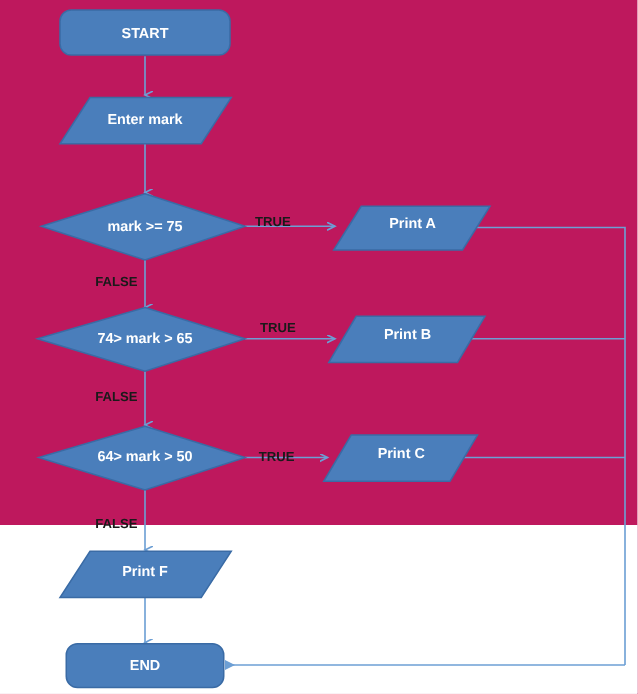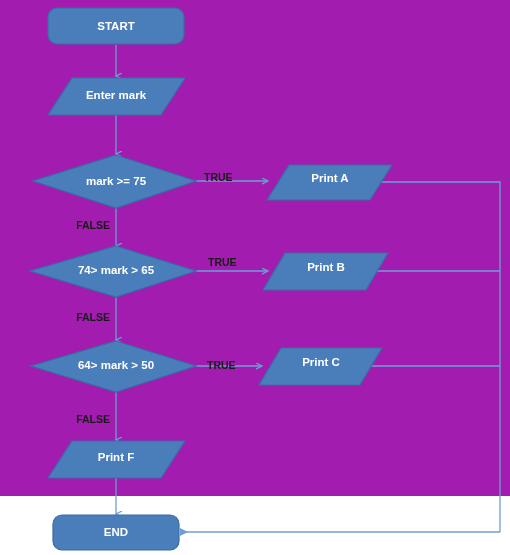--- a/index.html
+++ b/index.html
@@ -9,22 +9,22 @@
   }
   body {
     width: 510px;
     height: 555px;
     overflow: hidden;
     font-family: "Liberation Sans", sans-serif;
   }
   #flowchart-canvas {
     position: relative;
     width: 510px;
-    height: 496px;
-    background: #a21caf;
+    height: 420px;
+    background: #be185d;
   }
   svg.chart {
     display: block;
     width: 510px;
     height: 555px;
   }
   .node-shape {
     fill: #4a7ebb;
     stroke: #3a6ba5;
     stroke-width: 1.2;

